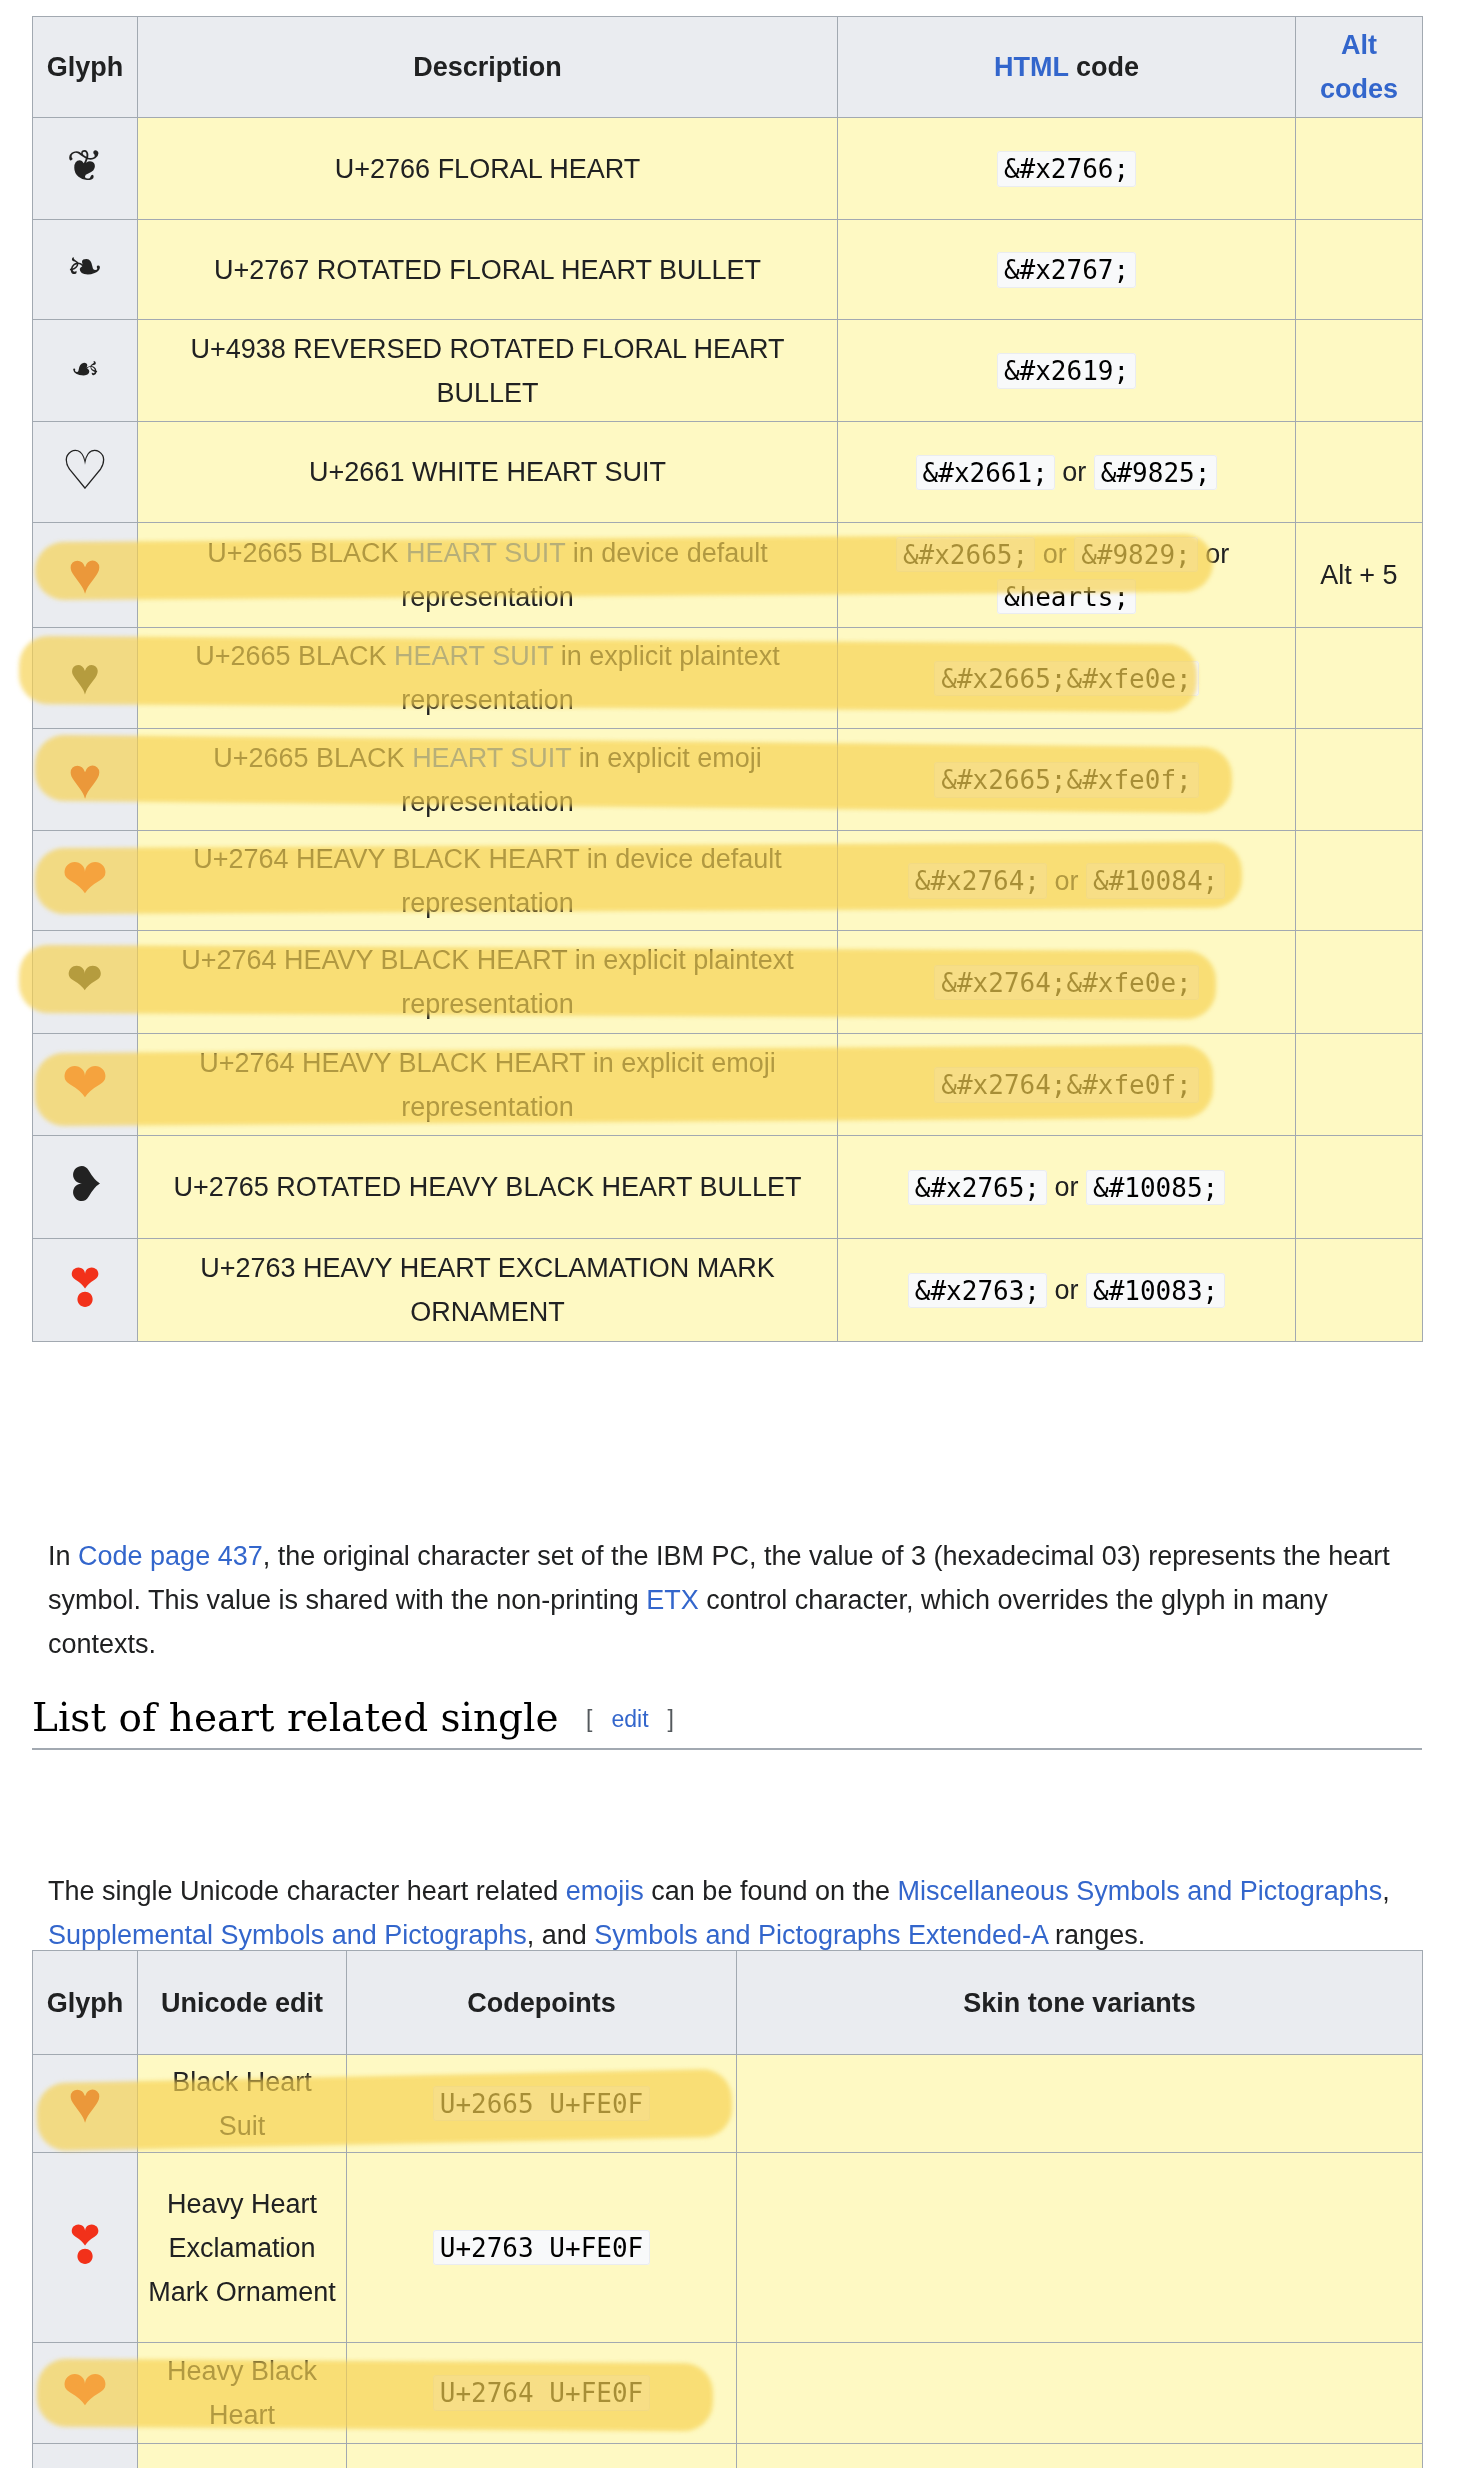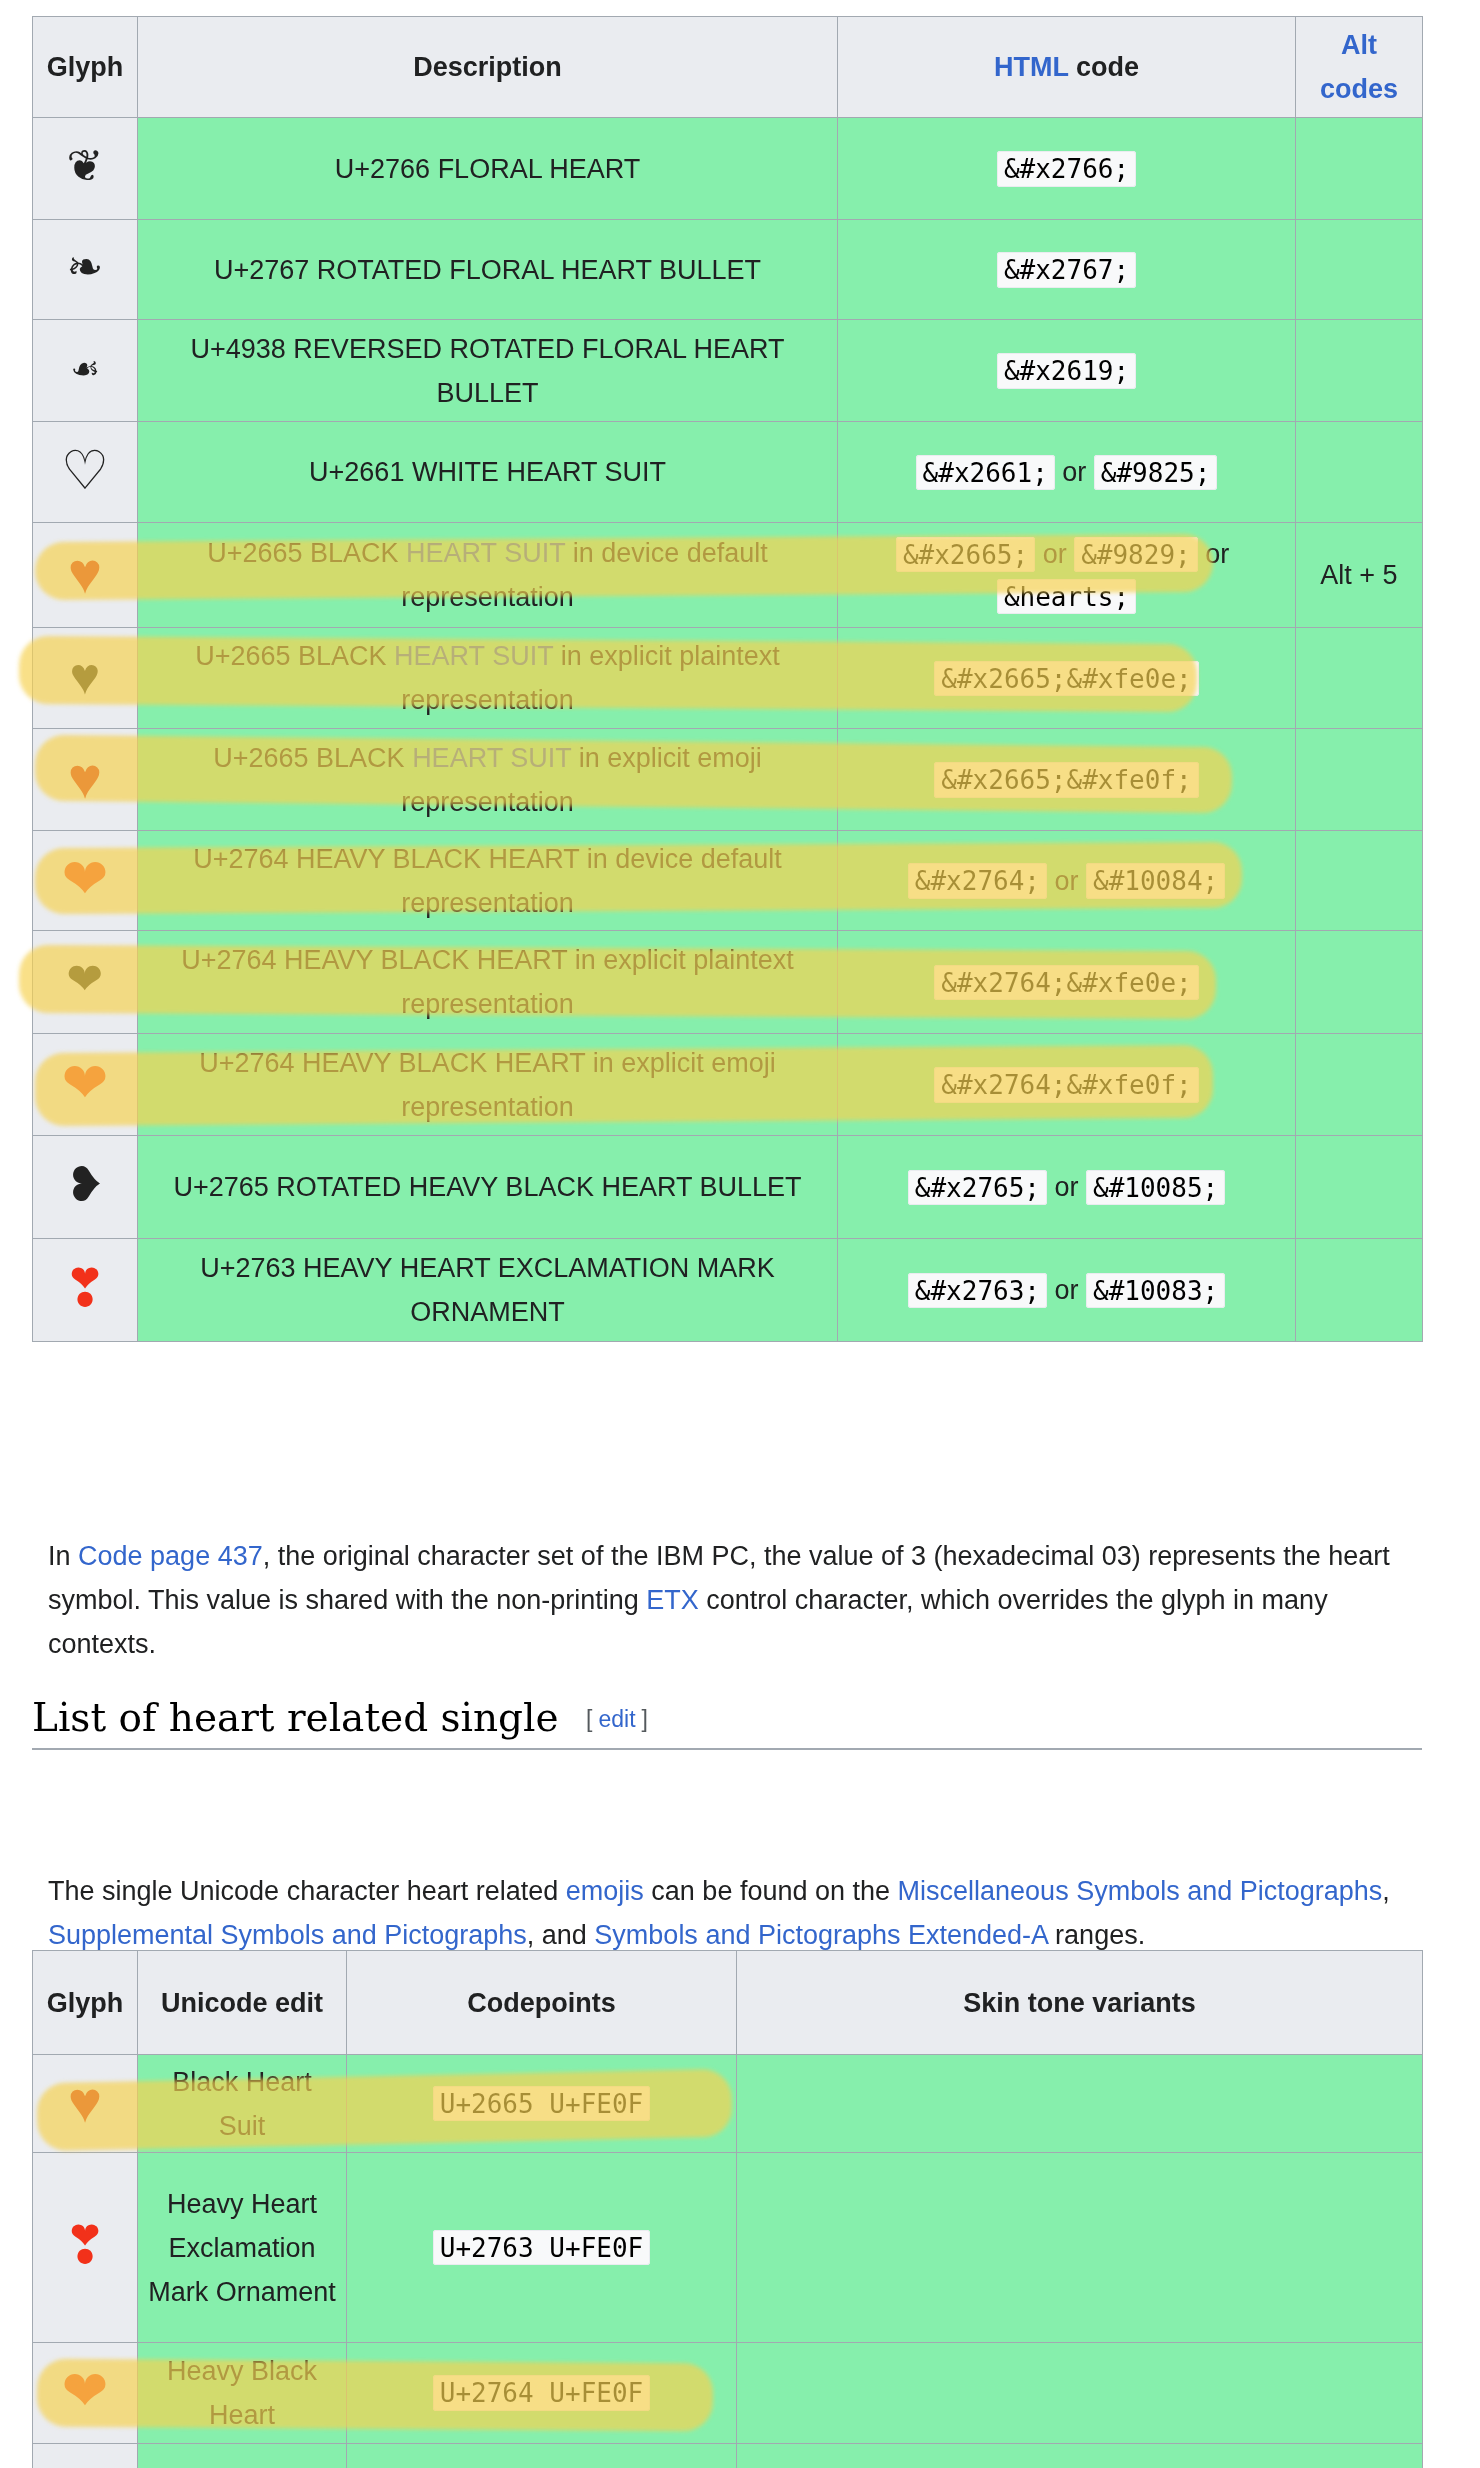--- a/index.html
+++ b/index.html
@@ -1,21 +1,21 @@
 <!DOCTYPE html>
 <html><head>
 <meta charset="utf-8">
 <style>
   html, body { margin: 0; padding: 0; background: #ffffff; }
   body { width: 1480px; height: 2469px; position: relative; overflow: hidden;
          font-family: "Liberation Sans", "DejaVu Sans", sans-serif; color: #202122; }
   a, .link { color: #3366cc; text-decoration: none; }
 
   table.wikitable { position: absolute; left: 32px; border-collapse: collapse;
-                    background: #86efac; table-layout: fixed; }
+                    background: #fef9c3; table-layout: fixed; }
   table.wikitable th, table.wikitable td { border: 1.9px solid #a2a9b1; text-align: center;
                     vertical-align: middle; padding: 0 9.7px; font-size: 27px; line-height: 44px; }
   table.wikitable th { background: #eaecf0; font-weight: bold; }
   table.wikitable td.glyph { background: #eaecf0; padding: 0; }
   .code { font-family: "DejaVu Sans Mono", "Liberation Mono", monospace; font-size: 26px;
           background: #f8f9fa; border: 1px solid #eaecf0; border-radius: 2.9px; padding: 1.9px 5.8px;
           color: #000; white-space: nowrap; }
   .or { margin: 0 7.7px; }
   .g { font-size: 44px; line-height: 1; display: inline-block; }
   .g-black { color: #222; }
@@ -37,21 +37,21 @@
         filter: blur(1.9px); pointer-events: none; z-index: 5; }
 
   .para { position: absolute; left: 32px; width: 1390px; font-size: 27px; line-height: 44px; margin: 16px; }
   #p1 { top: 1518px; }
   #p2 { top: 1853px; width: 1352px; }
   #h2 { position: absolute; left: 32px; top: 1688px; width: 1390px; height: 60px;
         border-bottom: 2.9px solid #a2a9b1; margin: 0; }
   #h2 .title { font-family: "DejaVu Serif", "Liberation Serif", serif; font-weight: normal;
                font-size: 39px; line-height: 60px; color: #000; }
   #h2 .edit { font-size: 23px; color: #54595d; margin-left: 23px; vertical-align: 3.9px; }
-  #h2 .edit a { margin: 0 6px; }
+  #h2 .edit a { margin: 0 19px; }
 </style>
 </head>
 <body>
 
 <table class="wikitable" id="t1">
   <colgroup>
       <col class="c1">
       <col class="c2">
       <col class="c3">
       <col class="c4">

